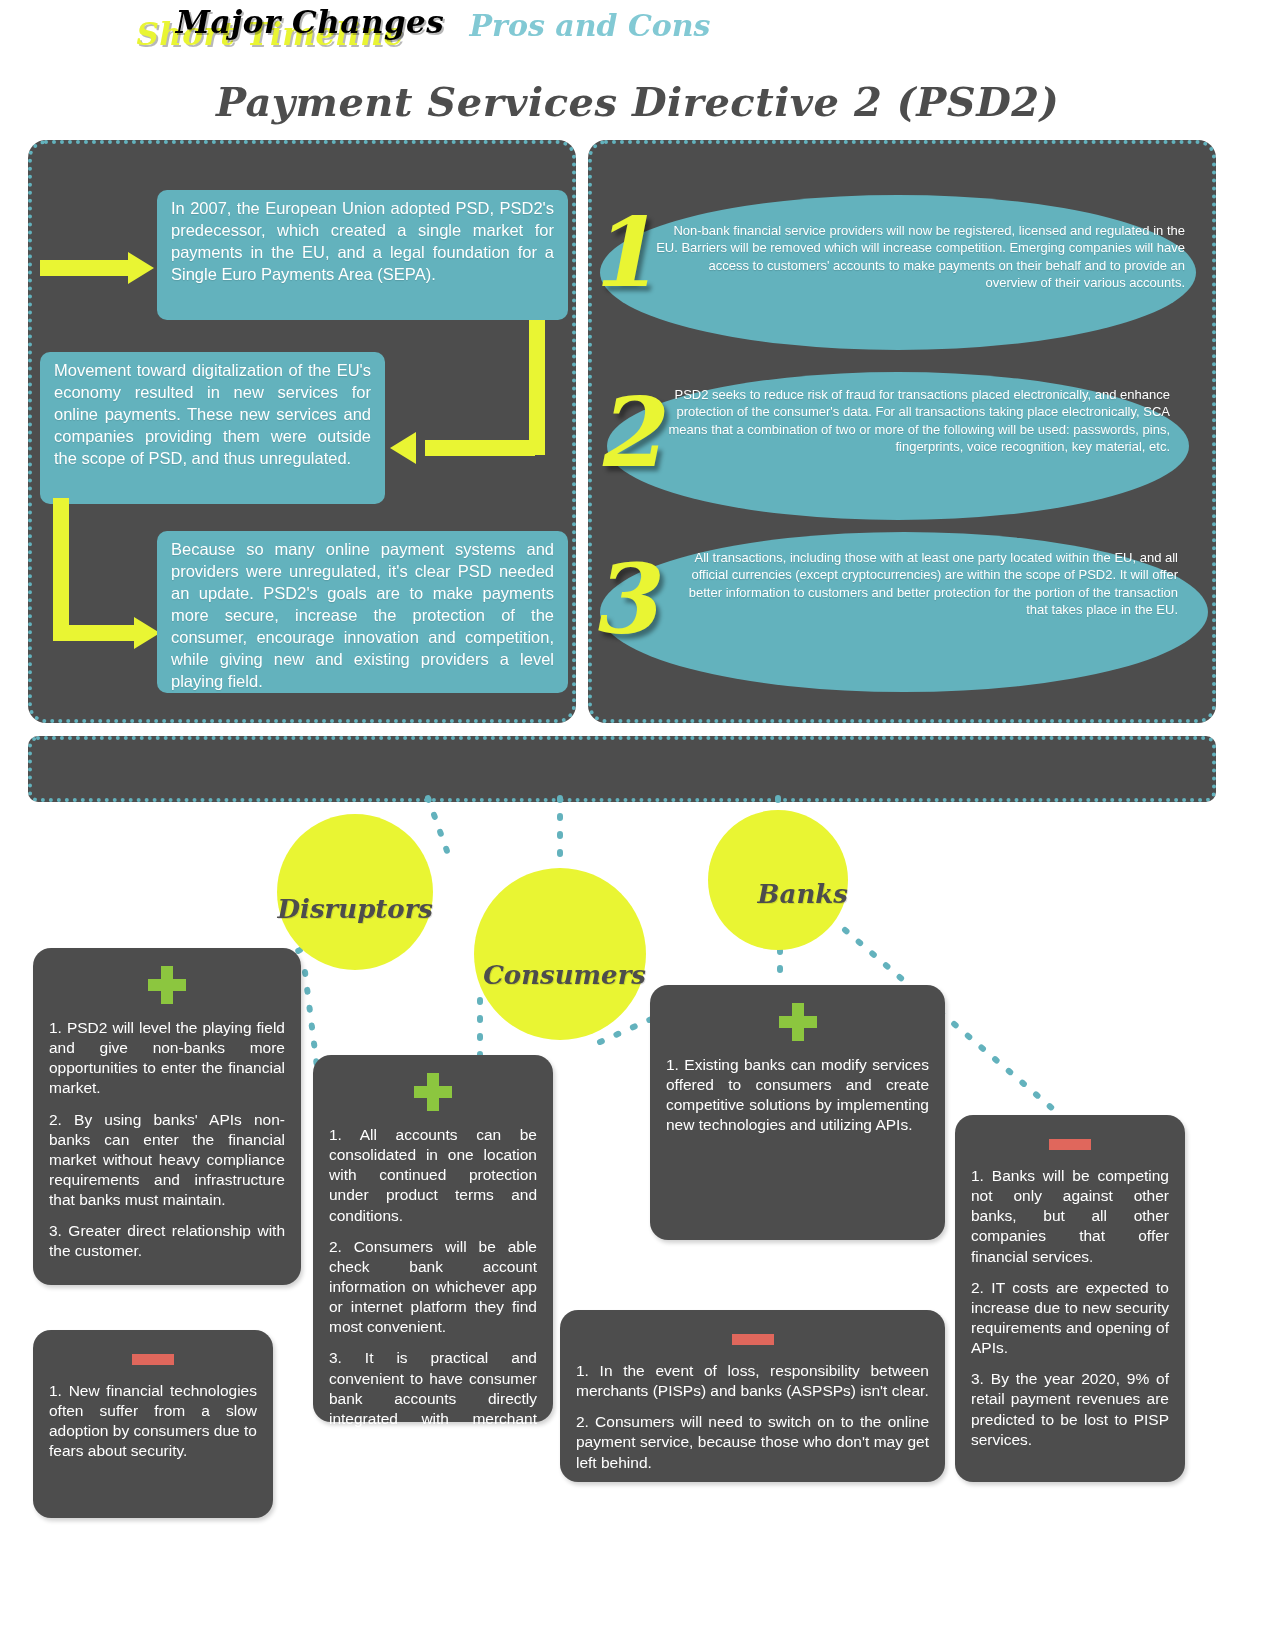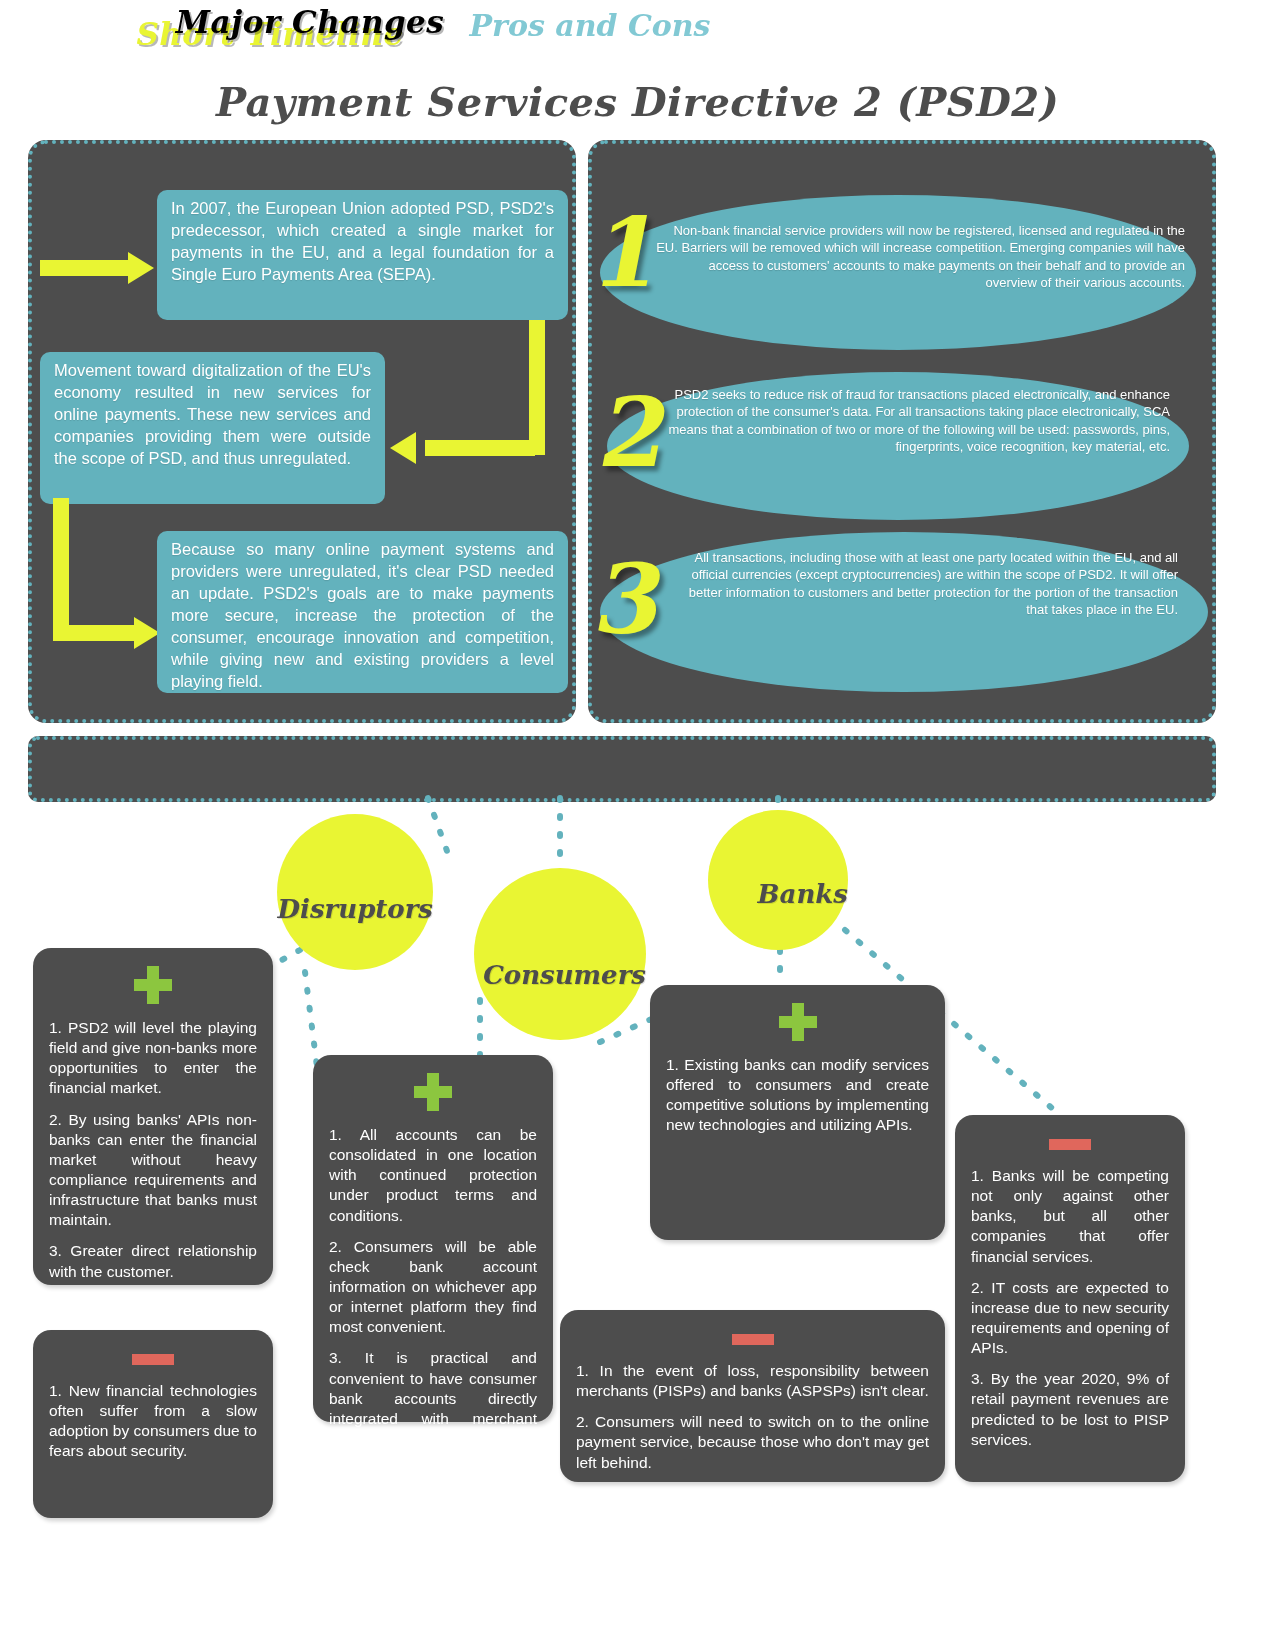--- a/index.html
+++ b/index.html
@@ -114,21 +114,21 @@
     display:block;margin:4px auto 14px;position:relative;
   }
   .plus{width:38px;height:38px;}
   .plus::before,.plus::after{
     content:"";position:absolute;background:#8cc63f;
   }
   .plus::before{left:13px;top:0;width:12px;height:38px;}
   .plus::after{left:0;top:13px;width:38px;height:12px;}
   .minus{width:42px;height:11px;background:#e0675c;margin:10px auto 16px;}
 
-  #card-disr-pro{left:33px;top:948px;width:240px;height:337px;}
+  #card-disr-pro{left:33px;top:948px;width:268px;height:337px;}
   #card-disr-con{left:33px;top:1330px;width:240px;height:188px;}
   #card-cons-pro{left:313px;top:1055px;width:240px;height:367px;}
   #card-cons-con{left:560px;top:1310px;width:385px;height:172px;}
   #card-bank-pro{left:650px;top:985px;width:295px;height:255px;}
   #card-bank-con{left:955px;top:1115px;width:230px;height:367px;}
 
   
   .dots{position:absolute;}
 </style>
 </head>

